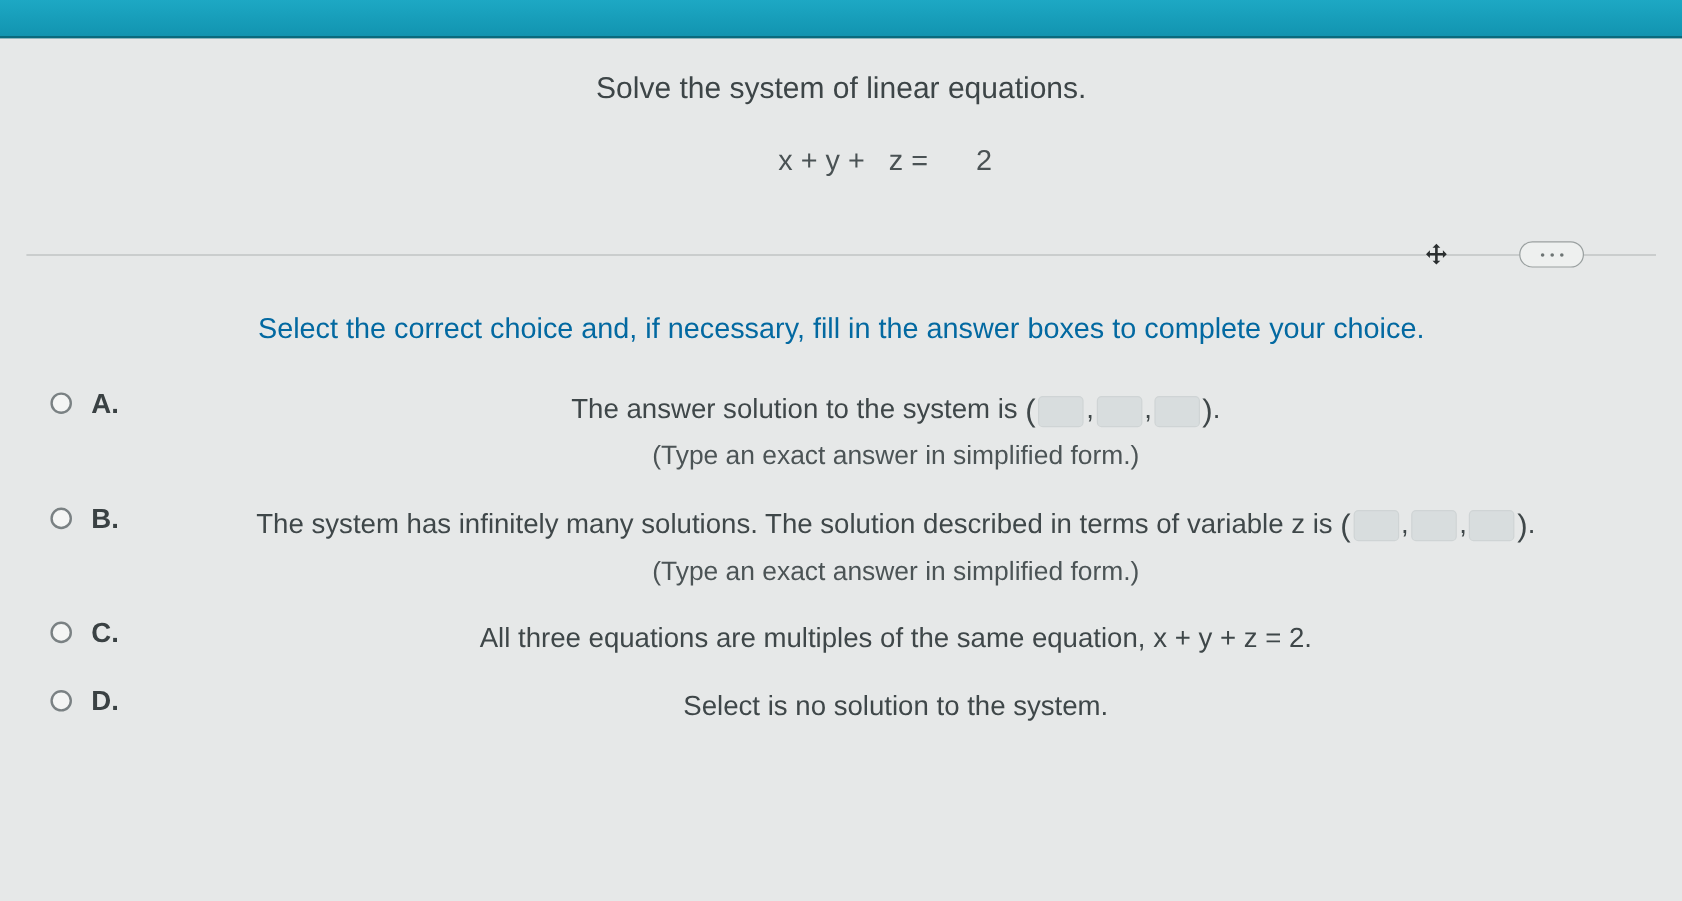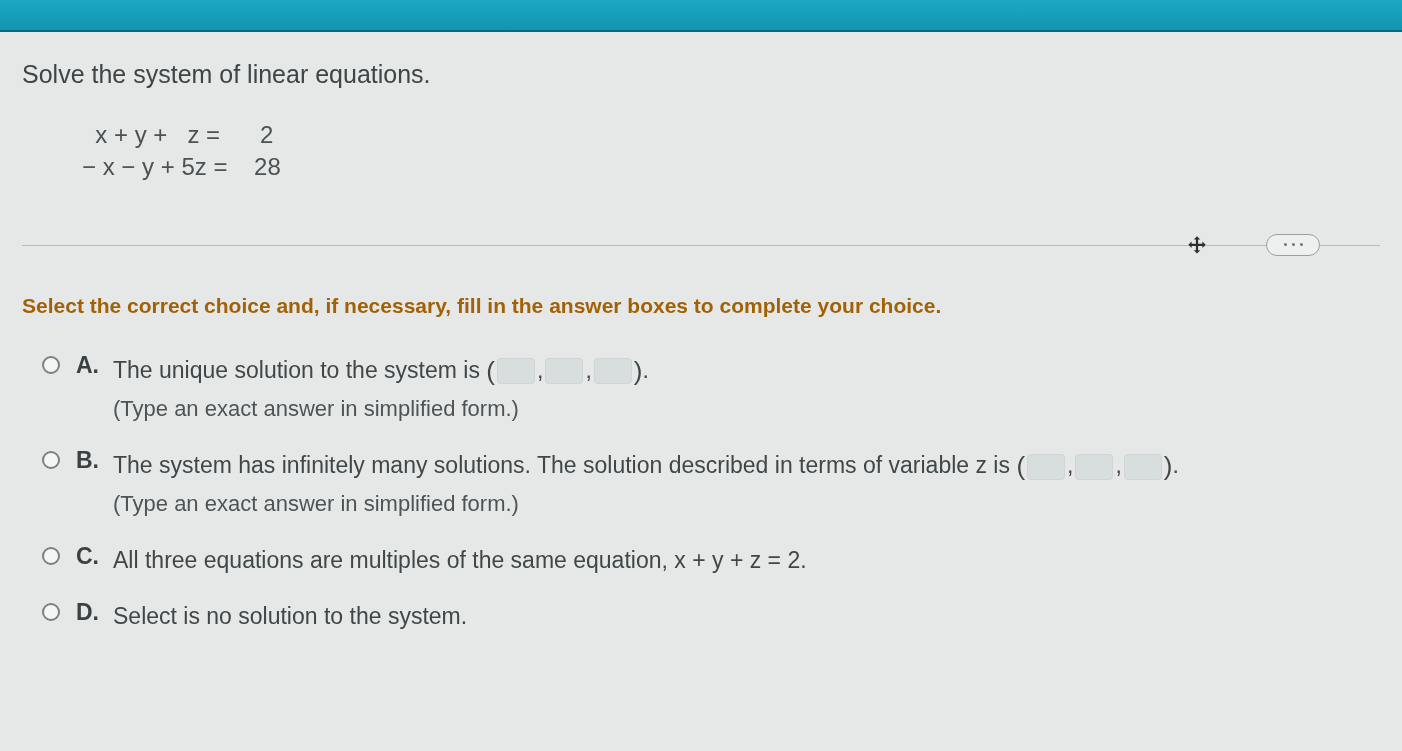--- a/index.html
+++ b/index.html
@@ -11,20 +11,21 @@
     overflow: hidden;
   }
   .top-bar {
     height: 32px;
     background: linear-gradient(to bottom, #1da8c4, #1294b0);
     border-bottom: 2px solid #0a6a7d;
   }
   .content {
     padding: 28px 22px 0 22px;
     color: #3a4042;
+    text-align: center;
   }
   .prompt {
     font-size: 25px;
     color: #3d4547;
     margin-bottom: 30px;
   }
   .equations {
     margin-left: 60px;
     font-size: 24px;
     color: #4a5254;
@@ -59,25 +60,24 @@
     border: 1.5px solid #9aa0a0;
     border-radius: 11px;
     background: #eef0ef;
     display: flex;
     align-items: center;
     justify-content: center;
     gap: 5px;
   }
   .dots-pill .d { width: 3px; height: 3px; background: #6d7474; border-radius: 50%; }
   .select-prompt {
-    font-size: 21px;
-    color: #a16207;
+    font-size: 24px;
+    color: #0369a1;
     margin-top: 34px;
     margin-bottom: 34px;
-    font-weight: bold;
   }
   .choices { margin-left: 20px; }
   .choice {
     display: flex;
     align-items: flex-start;
     margin-bottom: 22px;
     font-size: 23px;
     color: #3f4749;
   }
   .radio {
@@ -118,21 +118,20 @@
 <body>
 
 <div class="top-bar"></div>
 
 <div class="content">
 
   <div class="prompt">Solve the system of linear equations.</div>
 
   <div class="equations">
     <div class="eq-row">  x + y +   z =      2</div>
-    <div class="eq-row">− x − y + 5z =    28</div>
   </div>
 
   <div class="divider-wrap">
     <div class="divider-line"></div>
     <span class="move-icon">
       <svg viewBox="0 0 24 24" width="26" height="26" fill="currentColor">
         <path d="M12 2l-3 3h2v4H7V7L4 10l3 3v-2h4v4H9l3 3 3-3h-2v-4h4v2l3-3-3-3v2h-4V5h2z"></path>
       </svg>
     </span>
     <span class="dots-pill">
@@ -143,21 +142,21 @@
   </div>
 
   <div class="select-prompt">Select the correct choice and, if necessary, fill in the answer boxes to complete your choice.</div>
 
   <div class="choices">
 
     <div class="choice">
       <span class="radio"></span>
       <span class="choice-letter">A.</span>
       <div class="choice-body">
-        <span>The unique solution to the system is </span>
+        <span>The answer solution to the system is </span>
         <span class="paren">(</span><span class="answer-box"></span>,<span class="answer-box"></span>,<span class="answer-box"></span><span class="paren">)</span>.
         <br>
         <span class="hint">(Type an exact answer in simplified form.)</span>
       </div>
     </div>
 
     <div class="choice">
       <span class="radio"></span>
       <span class="choice-letter">B.</span>
       <div class="choice-body">

